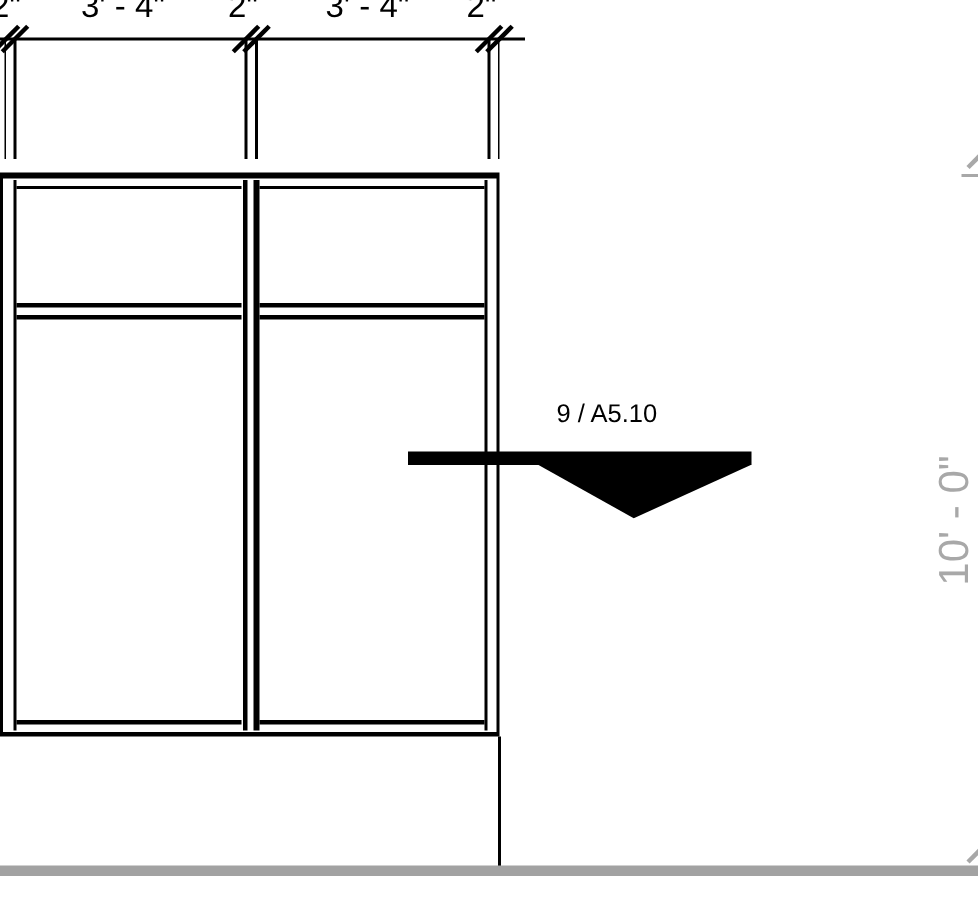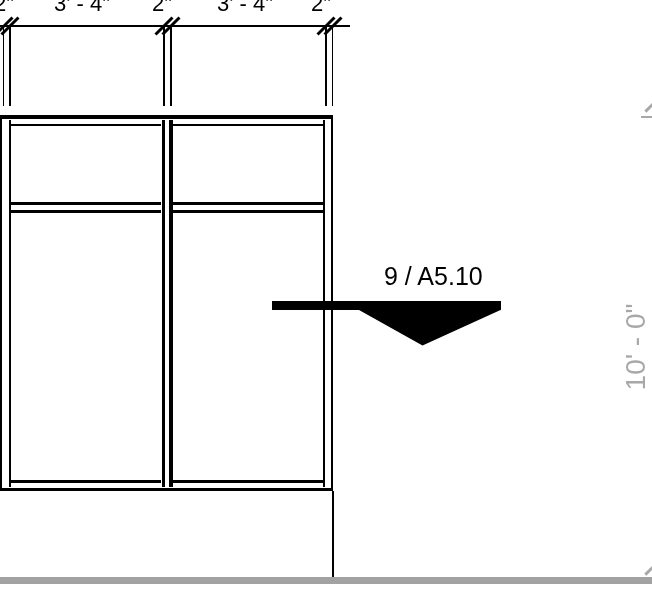--- a/index.html
+++ b/index.html
@@ -22,22 +22,22 @@
   }
   .dimlabel{
     position:absolute;
     top:-7px;
     font-size:22px;line-height:22px;
     color:var(--line,#000);
     white-space:nowrap;
     transform:translateX(-50%);
   }
   .callout-label{
-    position:absolute;left:384px;top:263px;
-    font-size:25px;line-height:26px;
+    position:absolute;left:371px;top:263px;
+    font-size:17px;line-height:26px;
     color:var(--line,#000);
     white-space:nowrap;
   }
   .height-label{
     position:absolute;left:636px;top:347px;
     font-size:28px;line-height:28px;
     color:var(--halftone,#a8a8a8);
     white-space:nowrap;
     transform:translate(-50%,-50%) rotate(-90deg);
   }

